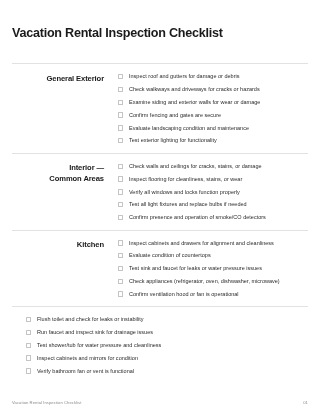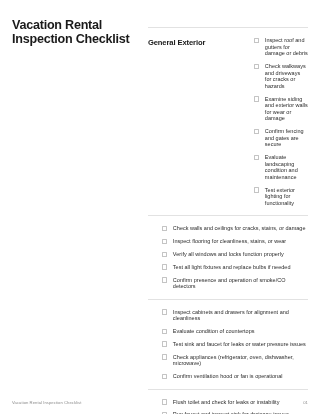--- a/index.html
+++ b/index.html
@@ -12,36 +12,37 @@
     background: #ffffff;
     font-family: "Liberation Sans", sans-serif;
     color: #1c1c1c;
     overflow: hidden;
   }
   .page {
     position: relative;
     width: 320px;
     height: 414px;
     box-sizing: border-box;
-    padding: 4px 12px;
-    display: flex;
-    flex-direction: row;
+    padding: 12px 12px;
+    display: flex;
+    flex-direction: column;
   }
   .doc-title {
     font-size: 12.6px;
     font-weight: bold;
     letter-spacing: -0.25px;
     color: #1a1a1a;
     margin-top: 14px;
     margin-bottom: 0;
     line-height: 1.15;
   }
   .sections {
     margin-top: 23px;
     flex: 1 1 auto;
+    text-align: right;
   }
   .section {
     display: flex;
     align-items: flex-start;
     border-top: 1px solid #e2e2e2;
     padding-top: 9px;
     padding-bottom: 9px;
   }
   .section-heading {
     width: 92px;
@@ -132,20 +133,24 @@
             <span class="checkbox"></span>
             <span class="item-label">Evaluate landscaping condition and maintenance</span>
           </div>
           <div class="item">
             <span class="checkbox"></span>
             <span class="item-label">Test exterior lighting for functionality</span>
           </div>
         </div>
       </div>
       <div class="section">
+        <div class="section-heading">
+          <span class="line">Interior —</span>
+          <span class="line">Common Areas</span>
+        </div>
         <div class="items">
           <div class="item">
             <span class="checkbox"></span>
             <span class="item-label">Check walls and ceilings for cracks, stains, or damage</span>
           </div>
           <div class="item">
             <span class="checkbox"></span>
             <span class="item-label">Inspect flooring for cleanliness, stains, or wear</span>
           </div>
           <div class="item">
@@ -156,20 +161,23 @@
             <span class="checkbox"></span>
             <span class="item-label">Test all light fixtures and replace bulbs if needed</span>
           </div>
           <div class="item">
             <span class="checkbox"></span>
             <span class="item-label">Confirm presence and operation of smoke/CO detectors</span>
           </div>
         </div>
       </div>
       <div class="section">
+        <div class="section-heading">
+          <span class="line">Kitchen</span>
+        </div>
         <div class="items">
           <div class="item">
             <span class="checkbox"></span>
             <span class="item-label">Inspect cabinets and drawers for alignment and cleanliness</span>
           </div>
           <div class="item">
             <span class="checkbox"></span>
             <span class="item-label">Evaluate condition of countertops</span>
           </div>
           <div class="item">

